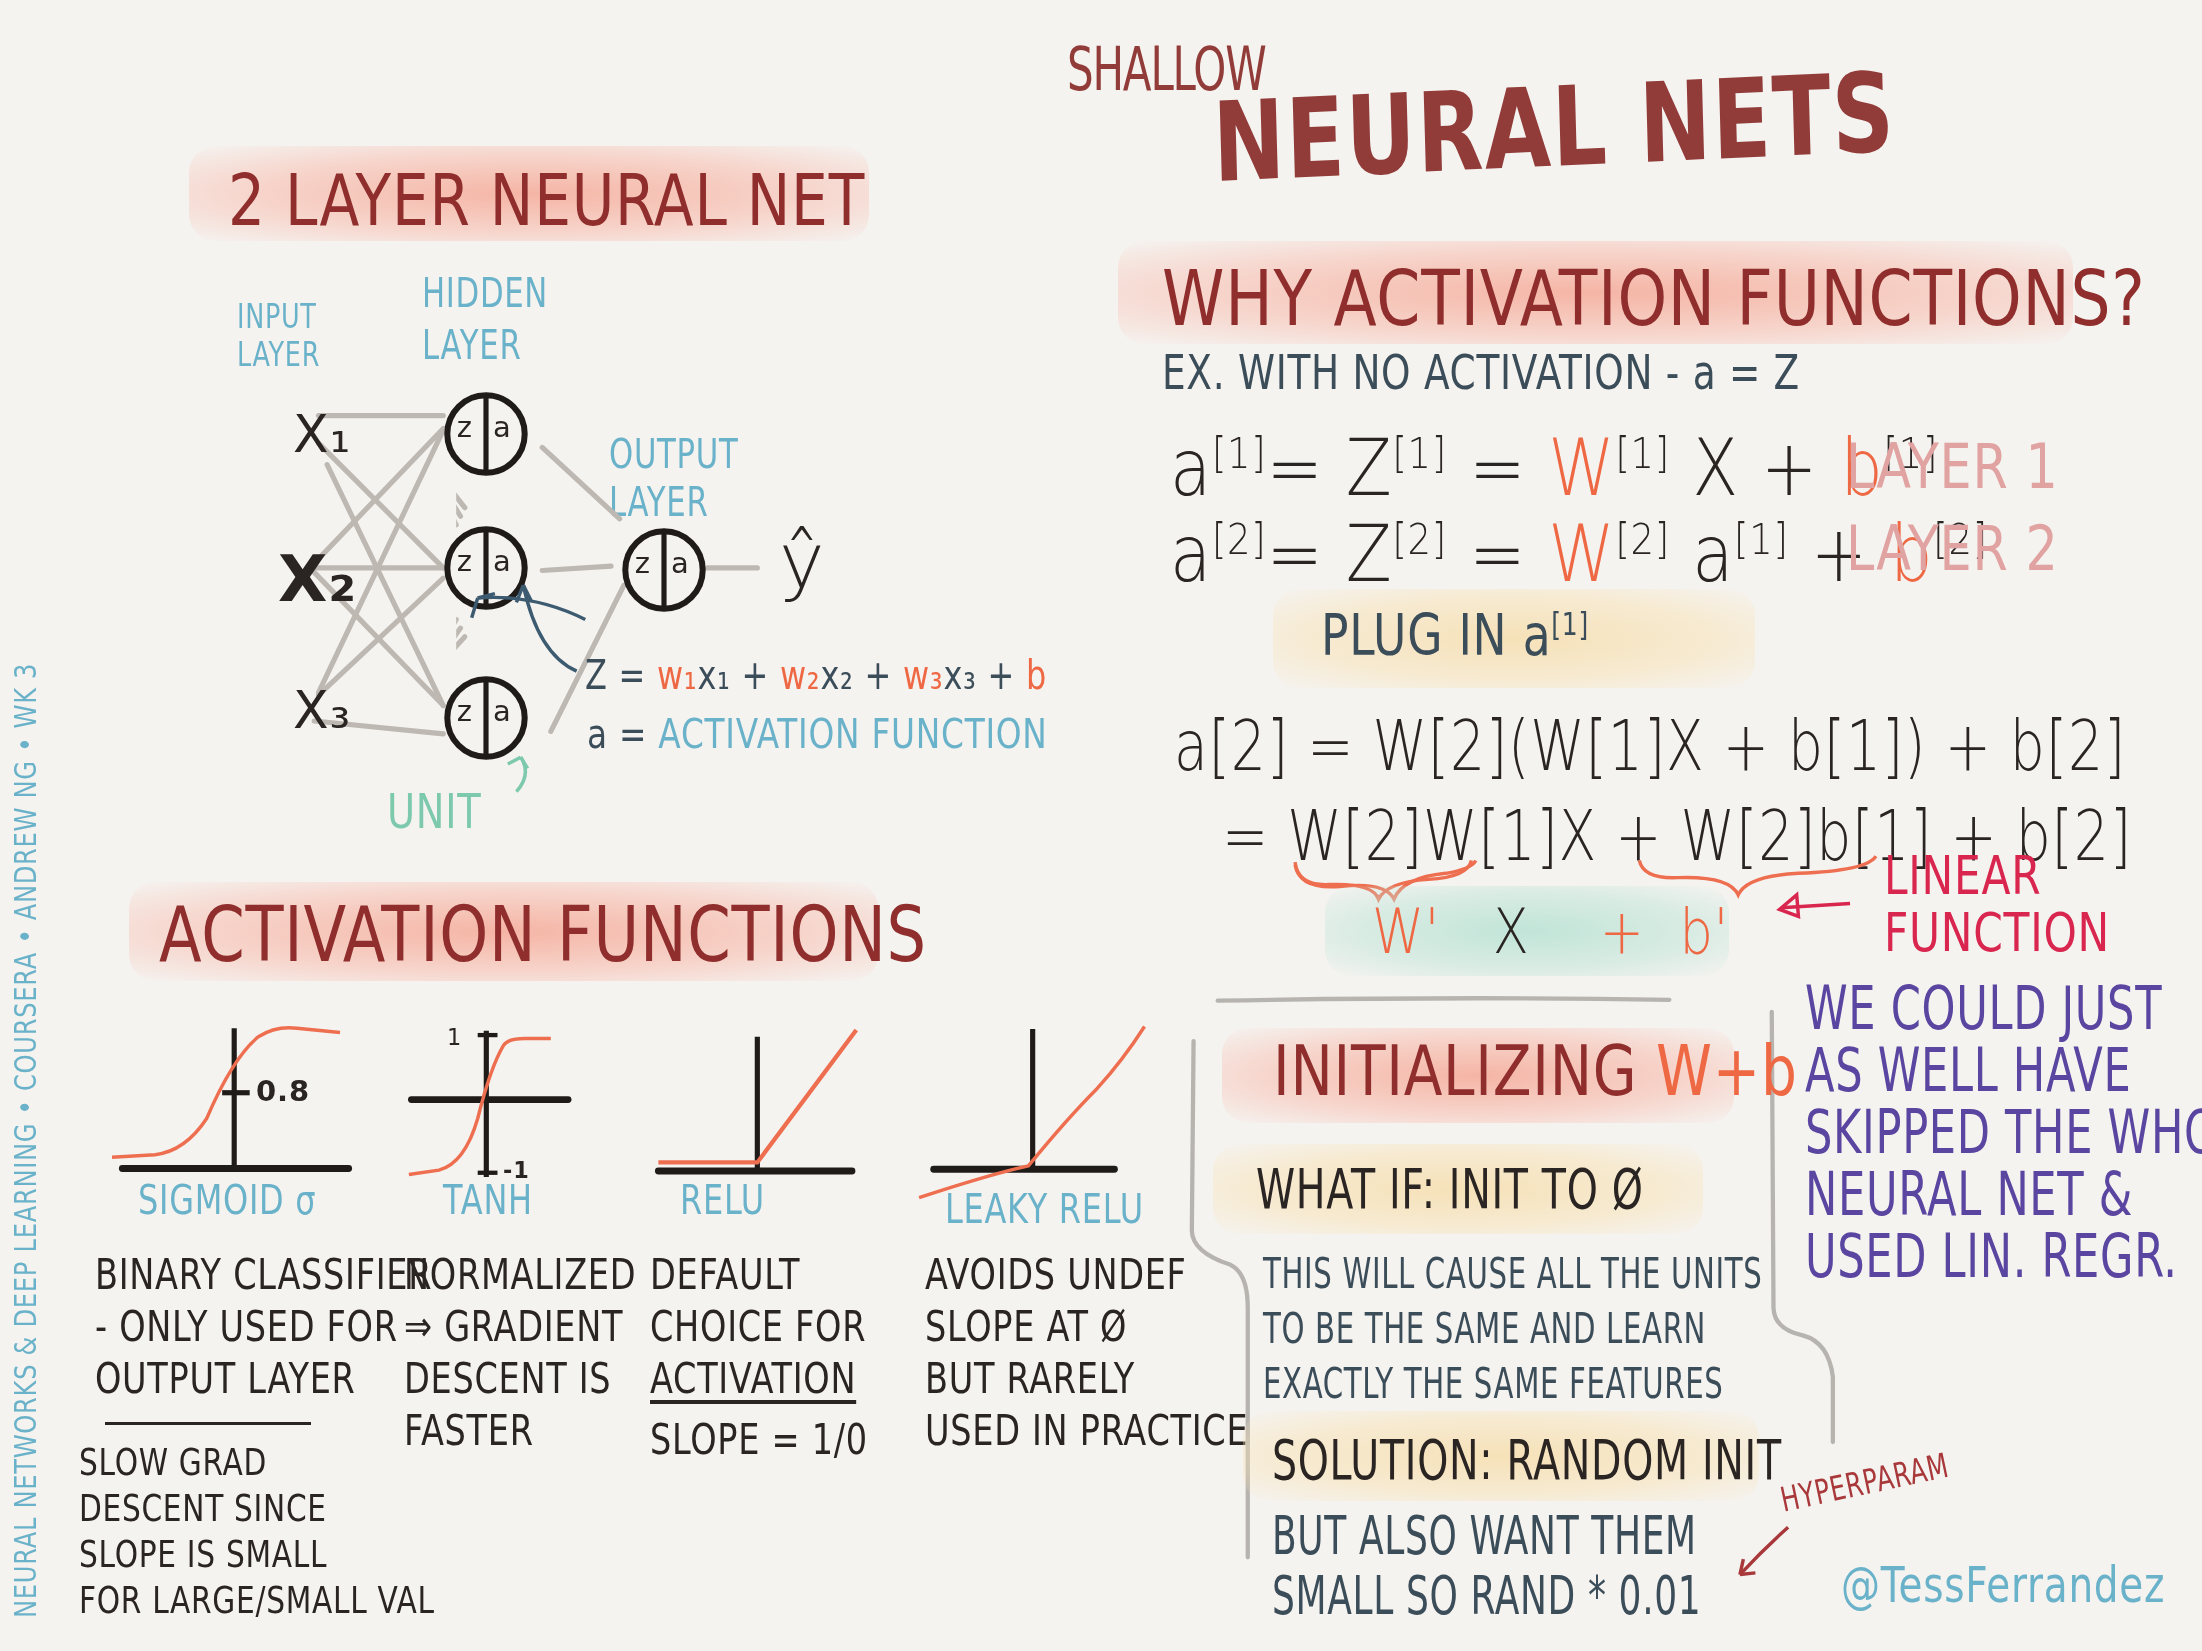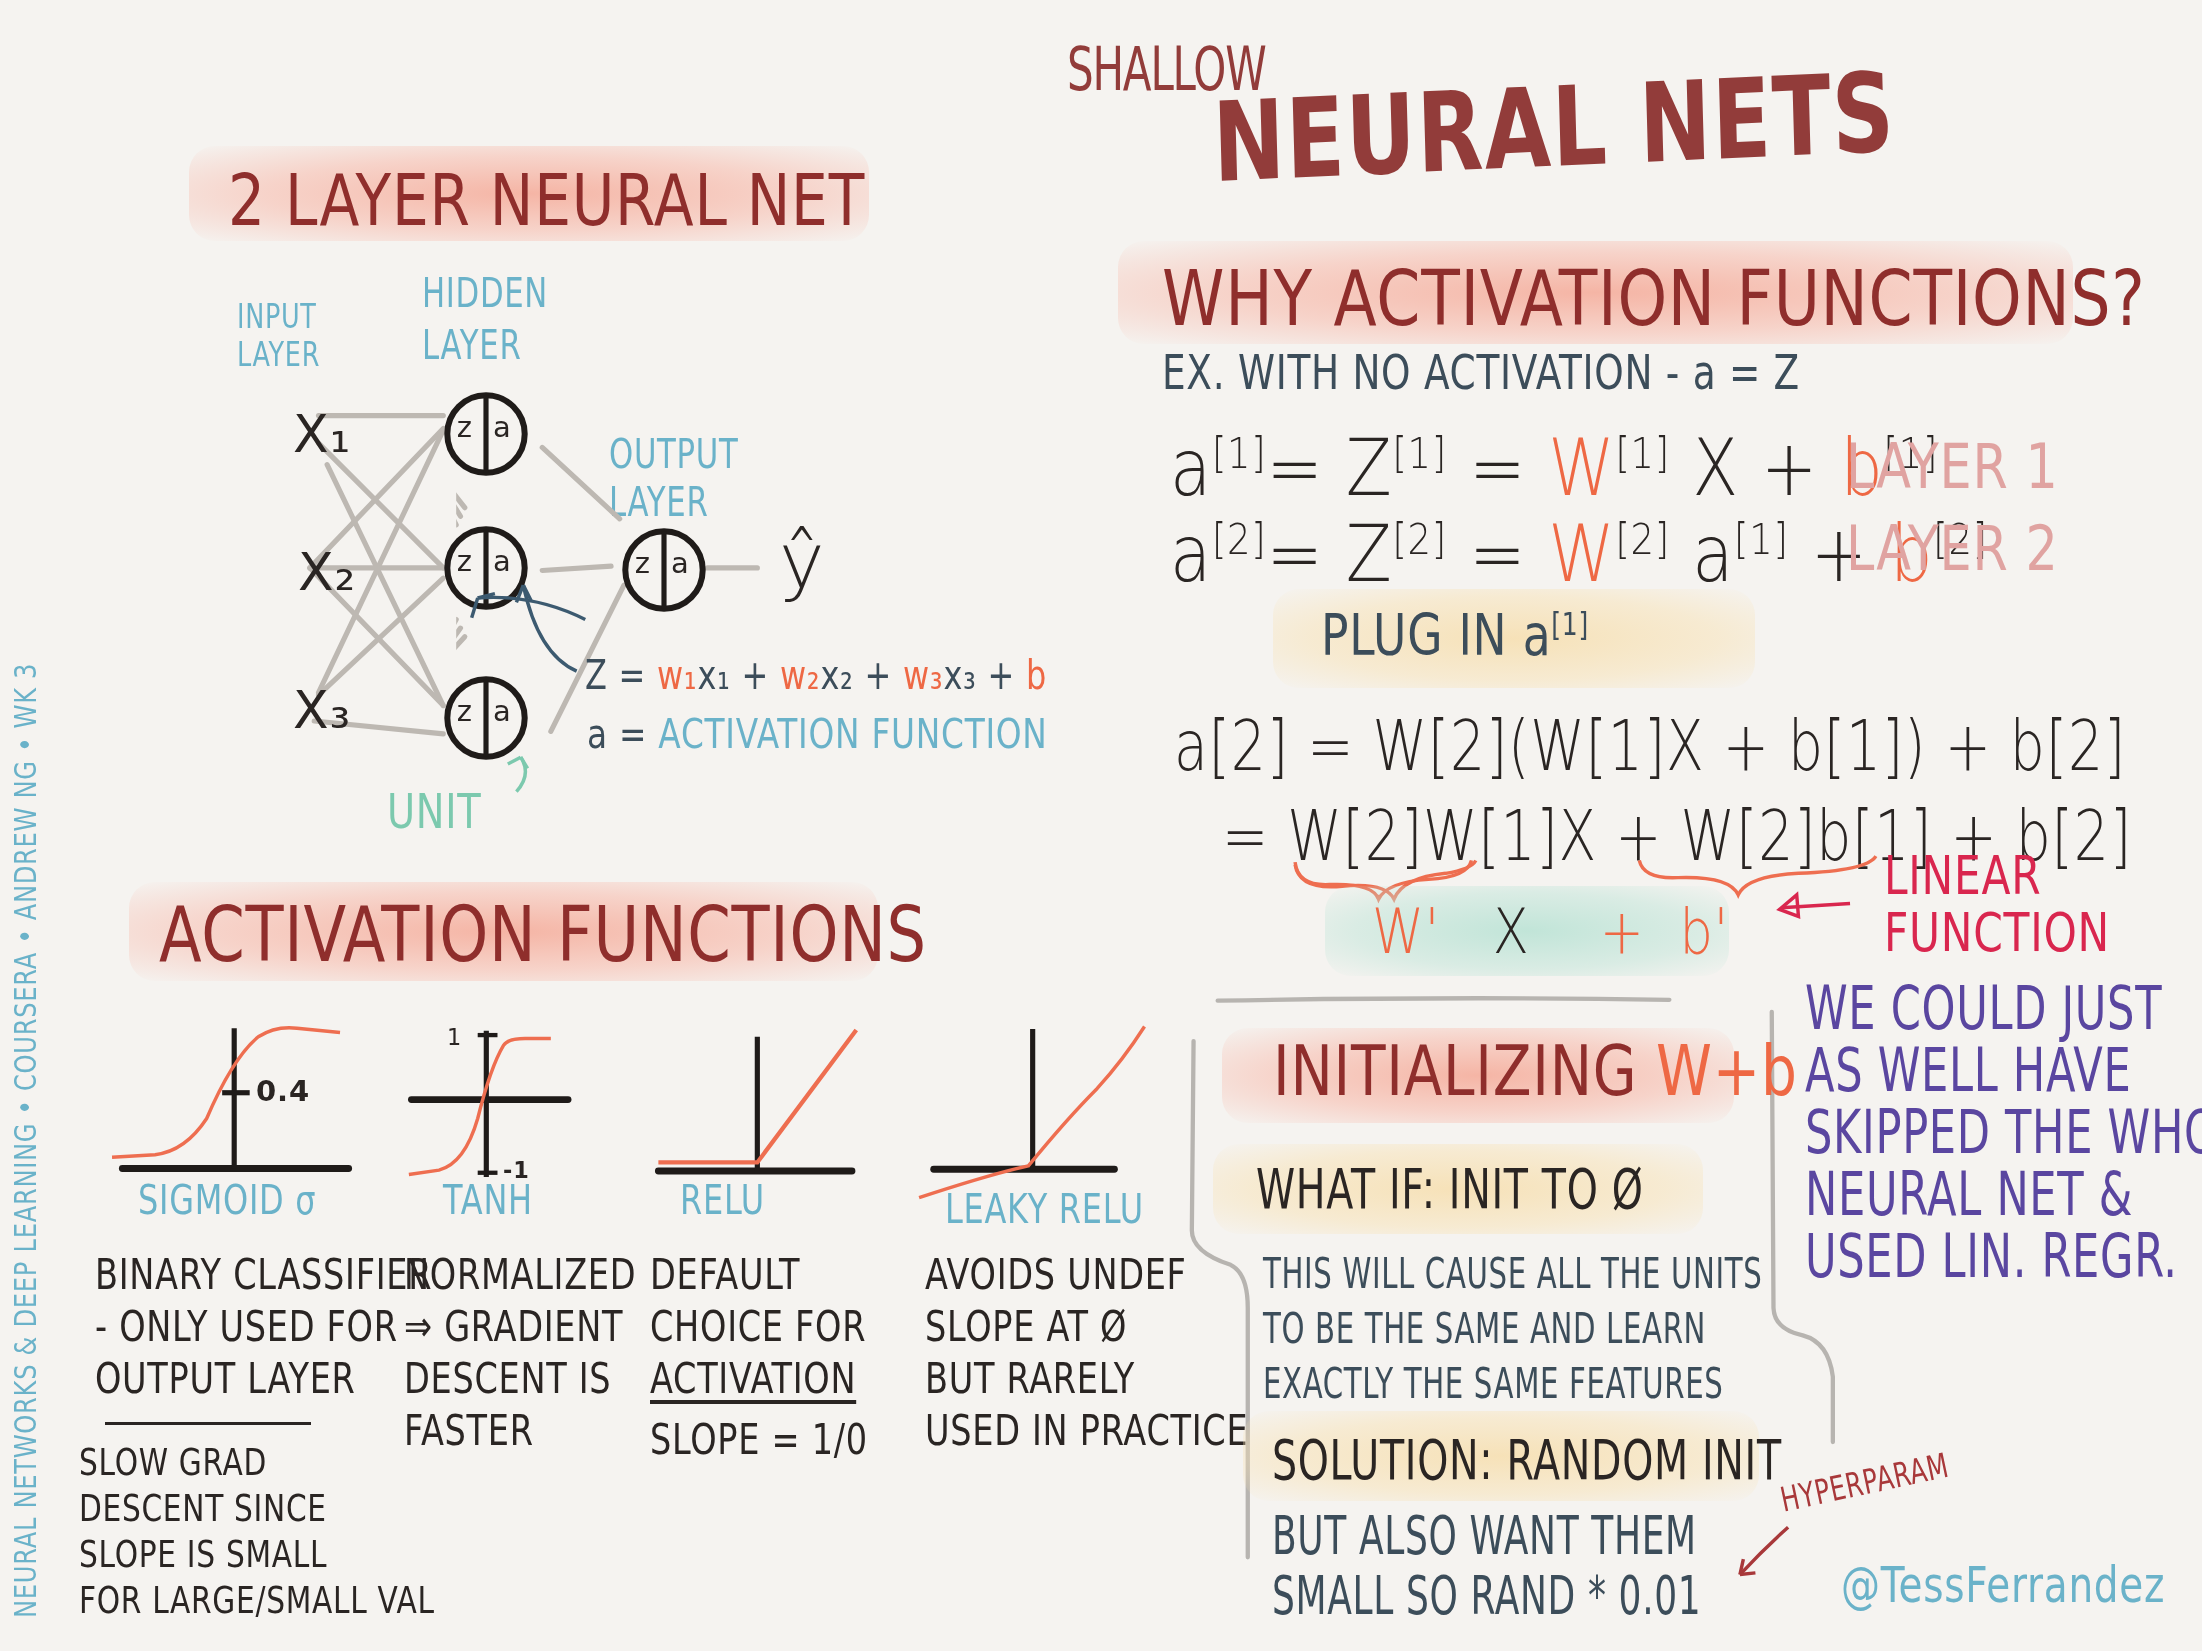--- a/index.html
+++ b/index.html
@@ -164,21 +164,21 @@
     <line x1="370" y1="808" x2="515" y2="672"></line>
     <line x1="365" y1="838" x2="515" y2="853"></line>
     <line x1="630" y1="520" x2="720" y2="603"></line>
     <line x1="630" y1="663" x2="710" y2="658"></line>
     <line x1="640" y1="850" x2="725" y2="680"></line>
     <line x1="822" y1="660" x2="880" y2="660"></line>
   </g>
 </svg>
 
 <div class="abs hand ink" style="left:293px;top:404px;font-size:52px;">X₁</div>
-<div class="abs hand ink" style="left:298px;top:542px;font-size:52px;">X₂</div>
+<div class="abs hand ink" style="left:278px;top:542px;font-size:64px;font-weight:bold;">X₂</div>
 <div class="abs hand ink" style="left:293px;top:680px;font-size:52px;">X₃</div>
 
 <div class="abs" style="left:443px;top:391px;width:86px;height:86px;">
   <svg style="left:0;top:0;width:86px;height:86px;" viewBox="0 0 100 100" width="86" height="86">
       <circle cx="50" cy="50" r="45" fill="none" stroke="#1f1b19" stroke-width="7"></circle>
       <line x1="50" y1="5" x2="50" y2="95" stroke="#1f1b19" stroke-width="6"></line>
     </svg>
   <span class="abs hand ink" style="left:13.8px;top:19px;font-size:29px;">z</span>
   <span class="abs hand ink" style="left:50px;top:19px;font-size:29px;">a</span>
 </div>
@@ -256,21 +256,21 @@
     <line x1="880" y1="1205" x2="880" y2="1361" stroke="#1f1b19" stroke-width="6"></line>
     <path d="M 765 1351 L 880 1351 L 995 1197" fill="none" stroke="#ee6e50" stroke-width="5"></path>
   </g>
 
   <g>
     <line x1="1085" y1="1359" x2="1295" y2="1359" stroke="#1f1b19" stroke-width="8" stroke-linecap="round"></line>
     <line x1="1200" y1="1196" x2="1200" y2="1359" stroke="#1f1b19" stroke-width="6"></line>
     <path d="M 1068 1392 Q 1150 1365 1195 1355 Q 1240 1300 1275 1265 Q 1305 1232 1330 1193" fill="none" stroke="#ee6e50" stroke-width="4"></path>
   </g>
 </svg>
-<div class="abs hand ink" style="left:256px;top:1074px;font-size:29px;font-weight:bold;">0.4</div>
+<div class="abs hand ink" style="left:256px;top:1074px;font-size:29px;font-weight:bold;">0.8</div>
 <div class="abs hand ink" style="left:447px;top:1024px;font-size:22.4px;">1</div>
 <div class="abs hand ink" style="left:503px;top:1157px;font-size:22.4px;font-weight:bold;">-1</div>
 
 <div class="abs hand blue" style="left:138px;top:1177px;font-size:40px;transform:scaleX(0.8);transform-origin:left;">SIGMOID σ</div>
 <div class="abs hand blue" style="left:443px;top:1177px;font-size:40px;transform:scaleX(0.8);transform-origin:left;">TANH</div>
 <div class="abs hand blue" style="left:680px;top:1177px;font-size:40px;transform:scaleX(0.8);transform-origin:left;">RELU</div>
 <div class="abs hand blue" style="left:945px;top:1186px;font-size:40px;transform:scaleX(0.8);transform-origin:left;">LEAKY RELU</div>
 
 <div class="abs hand ink note" style="left:95px;top:1248px;">
   <div>BINARY CLASSIFIER</div>

